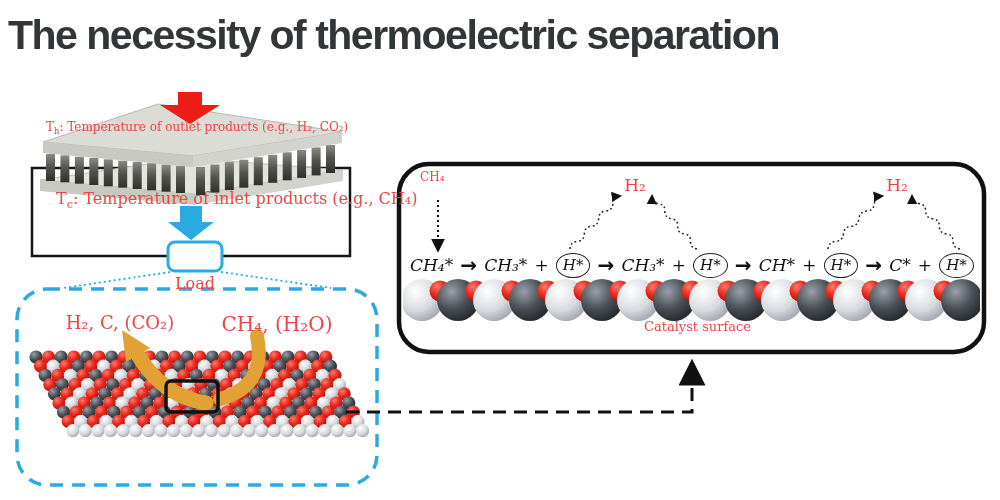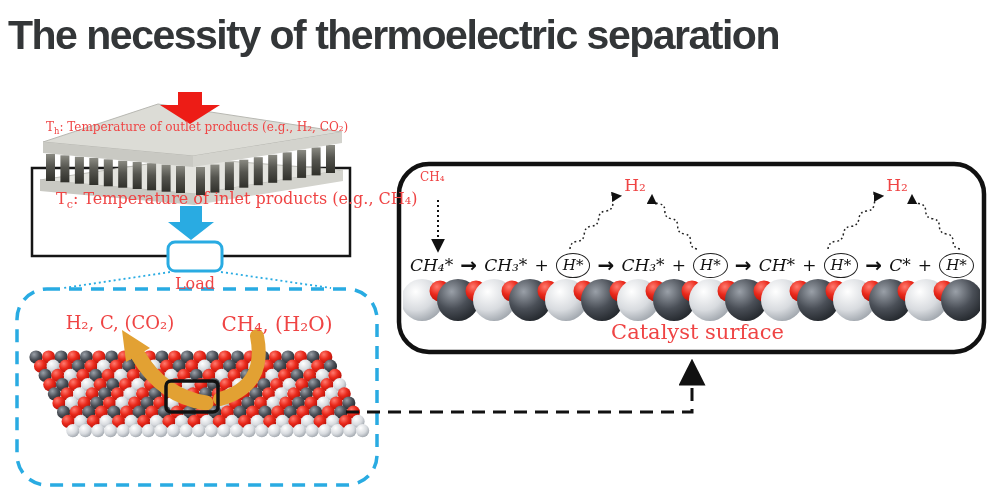--- a/index.html
+++ b/index.html
@@ -12,21 +12,21 @@
          font-family:"Liberation Sans",sans-serif;font-weight:700;
          font-size:41px;letter-spacing:-1.5px;color:#333638;}
   #th-label{left:46px;top:121px;width:298px;font-size:12px;}
   #tc-label{left:56px;top:190px;width:260px;font-size:16px;}
   #load-label{left:168px;top:247px;width:54px;font-size:16px;margin-top:28px;}
   #out-label{left:60px;top:313px;width:120px;font-size:18px;}
   #in-label{left:217px;top:313px;width:120px;font-size:20px;}
   #ch4-label{left:420px;top:171px;width:44px;font-size:12px;}
   #h2-label-1{left:617px;top:176px;width:36px;font-size:17px;}
   #h2-label-2{left:879px;top:176px;width:36px;font-size:17px;}
-  #catalyst-label{left:399px;top:320px;width:585px;font-size:21px;padding-left:6px;}
+  #catalyst-label{left:399px;top:320px;width:585px;font-size:13px;padding-left:6px;}
   sub{font-size:70%;}
   #reaction{position:absolute;left:404px;top:250px;width:576px;height:30px;
             display:flex;justify-content:space-between;align-items:center;
             padding:0 6px;box-sizing:border-box;}
   .sp{font-style:italic;font-size:17px;color:#111;}
   .ar{font-family:"DejaVu Sans",sans-serif;font-weight:700;font-size:20px;color:#111;}
   .pl{font-size:17px;color:#111;}
   .ci{font-style:italic;font-size:15px;color:#111;border:1.4px solid #222;
       border-radius:50%;padding:2px 6px 3px 6px;}
 </style>

